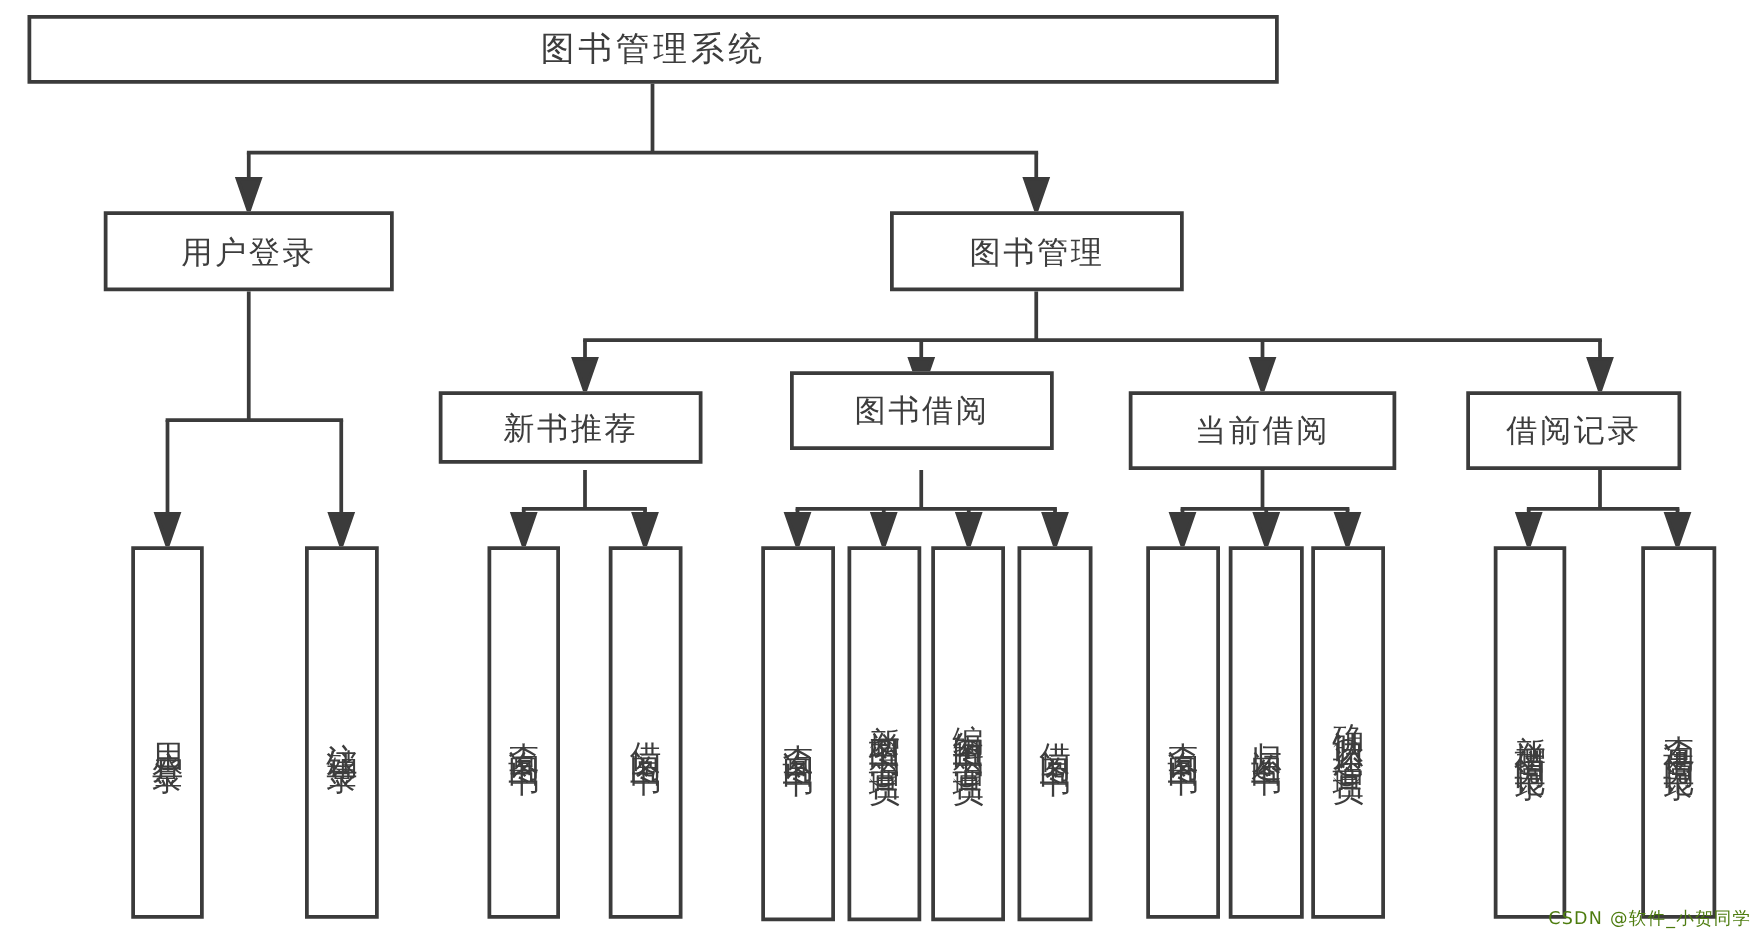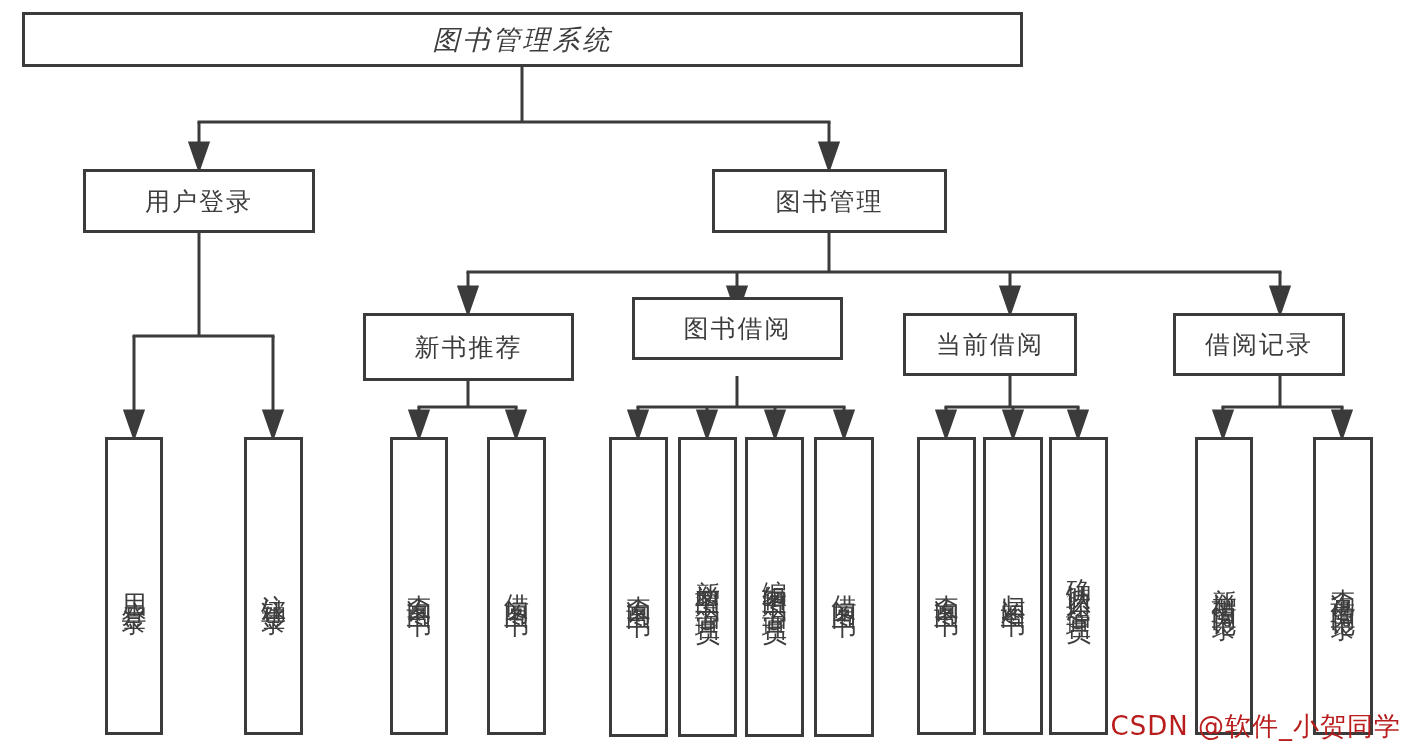--- a/index.html
+++ b/index.html
@@ -36,23 +36,23 @@
     writing-mode: vertical-lr;
     text-orientation: mixed;
     font-size: 25px;
     letter-spacing: 6px;
     line-height: 1;
   }
   .watermark {
     position: absolute;
     right: 4px;
     bottom: 3px;
-    font-size: 26px;
+    font-size: 14px;
     letter-spacing: 1px;
-    color: #b91c1c;
+    color: #4d7c0f;
     z-index: 5;
     white-space: nowrap;
   }
 </style>
 </head>
 <body>
 
 <div class="canvas">
 
   <svg class="connectors" width="1405" height="747" viewBox="0 0 1405 747">
@@ -126,38 +126,38 @@
         <line x1="1280" y1="376" x2="1280" y2="407"></line>
         <line x1="1221.5" y1="407" x2="1343.5" y2="407"></line>
         <line x1="1223" y1="407" x2="1223" y2="413"></line>
         <line x1="1342" y1="407" x2="1342" y2="413"></line>
         <polygon points="1214,411 1232,411 1223,437"></polygon>
         <polygon points="1333,411 1351,411 1342,437"></polygon>
       </g>
     </g>
   </svg>
 
-  <div class="node h root" style="left:22px; top:12px; width:1001px; height:55px;font-style:italic;">
+  <div class="node h root" style="left:22px; top:12px; width:1001px; height:55px;">
     <span>图书管理系统</span>
   </div>
 
   <div class="node h" style="left:83px; top:169px; width:232px; height:64px;">
     <span>用户登录</span>
   </div>
   <div class="node h" style="left:712px; top:169px; width:235px; height:64px;">
     <span>图书管理</span>
   </div>
 
-  <div class="node h" style="left:363px; top:313px; width:211px; height:68px;">
+  <div class="node h" style="left:351px; top:313px; width:211px; height:58px;">
     <span>新书推荐</span>
   </div>
   <div class="node h" style="left:632px; top:297px; width:211px; height:63px;">
     <span>图书借阅</span>
   </div>
-  <div class="node h" style="left:903px; top:313px; width:174px; height:63px;">
+  <div class="node h" style="left:903px; top:313px; width:214px; height:63px;">
     <span>当前借阅</span>
   </div>
   <div class="node h" style="left:1173px; top:313px; width:172px; height:63px;">
     <span>借阅记录</span>
   </div>
 
   <div class="node v" style="left:105px; top:437px; width:58px; height:298px;">
     <span>用户登录</span>
   </div>
   <div class="node v" style="left:244px; top:437px; width:59px; height:298px;">

